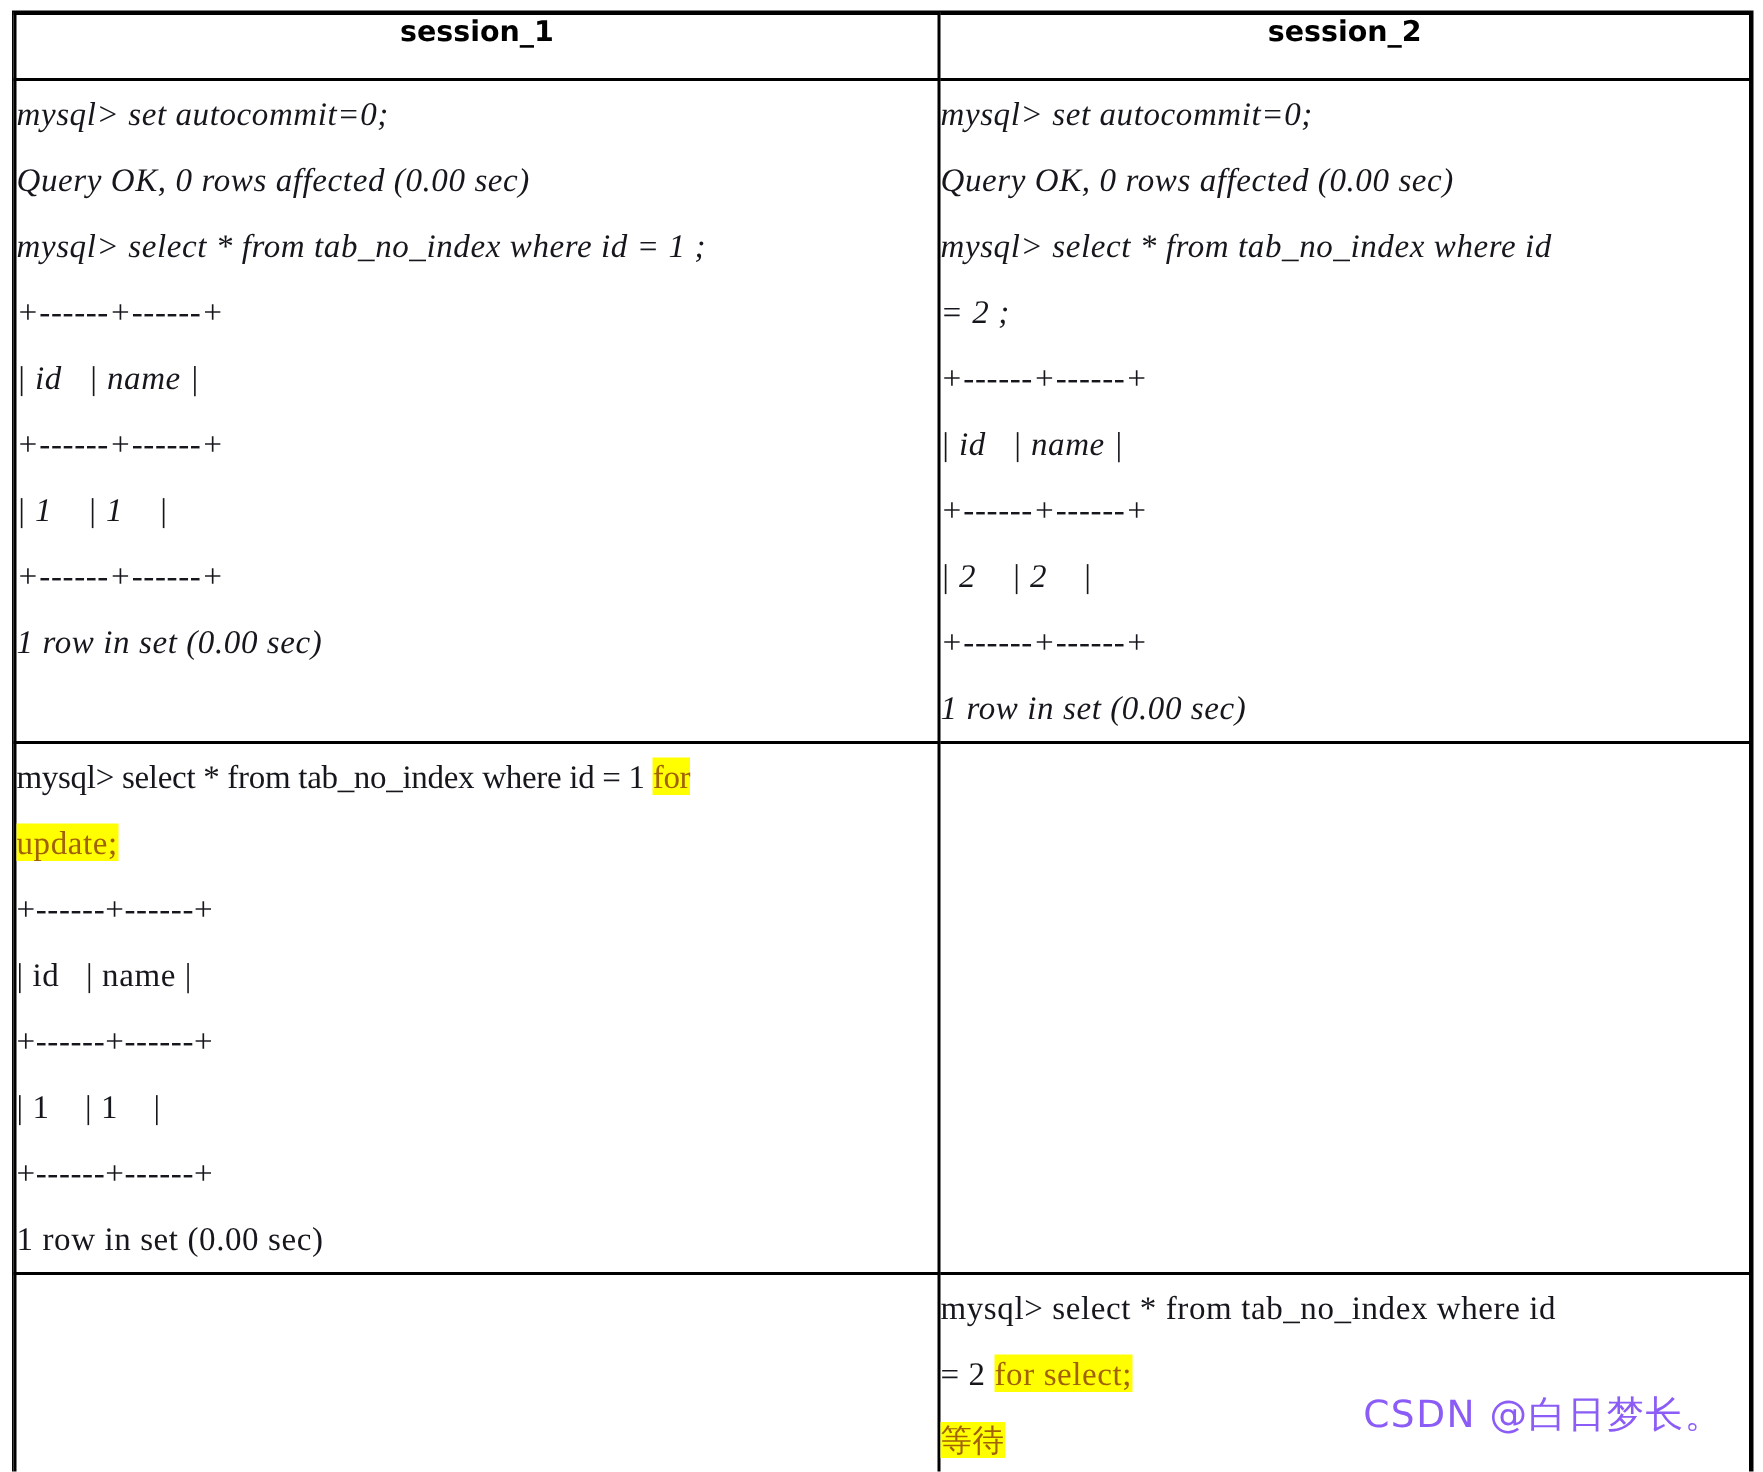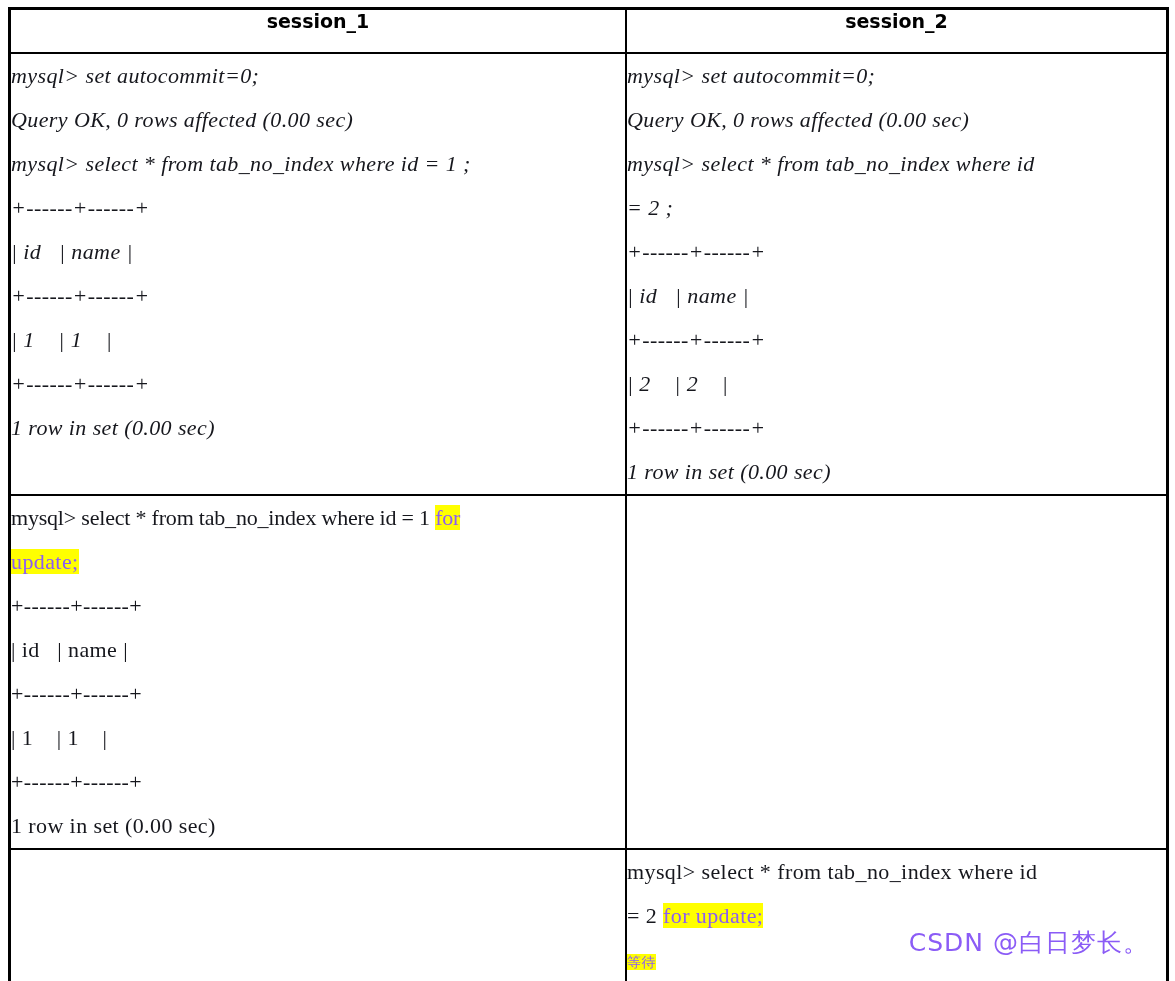--- a/index.html
+++ b/index.html
@@ -78,26 +78,26 @@
     white-space: pre;
     height: 44px;
   }
 
   .console .ln.tight {
     letter-spacing: -0.2px;
   }
 
   .hl {
     background: #ffff00;
-    color: #8b5cf6;
+    color: #a16207;
   }
 
   .cn {
     font-family: "DejaVu Sans", "Liberation Sans", sans-serif;
-    font-size: 14px;
+    font-size: 21px;
   }
 
   
   tr.row-1 td.cell { height: 400px; font-style: italic; }
   tr.row-2 td.cell { height: 306px; }
   tr.row-3 td.cell { height: 120px; }
 
   .watermark {
     position: absolute;
     right: 26px;
@@ -141,21 +141,21 @@
         </td>
         <td class="cell">
           <div class="console"></div>
         </td>
       </tr>
       <tr class="row-3">
         <td class="cell">
           <div class="console"></div>
         </td>
         <td class="cell">
-          <div class="console"><span class="ln"><span>mysql&gt; select * from tab_no_index where id</span></span><span class="ln"><span>= 2 </span><span class="hl">for update;</span></span><span class="ln"><span class="hl cn">等待</span></span></div>
+          <div class="console"><span class="ln"><span>mysql&gt; select * from tab_no_index where id</span></span><span class="ln"><span>= 2 </span><span class="hl">for select;</span></span><span class="ln"><span class="hl cn">等待</span></span></div>
         </td>
       </tr>
     </tbody>
   </table>
 
   <div class="watermark">CSDN @白日梦长。</div>
 
 </div>
 
 </body></html>

